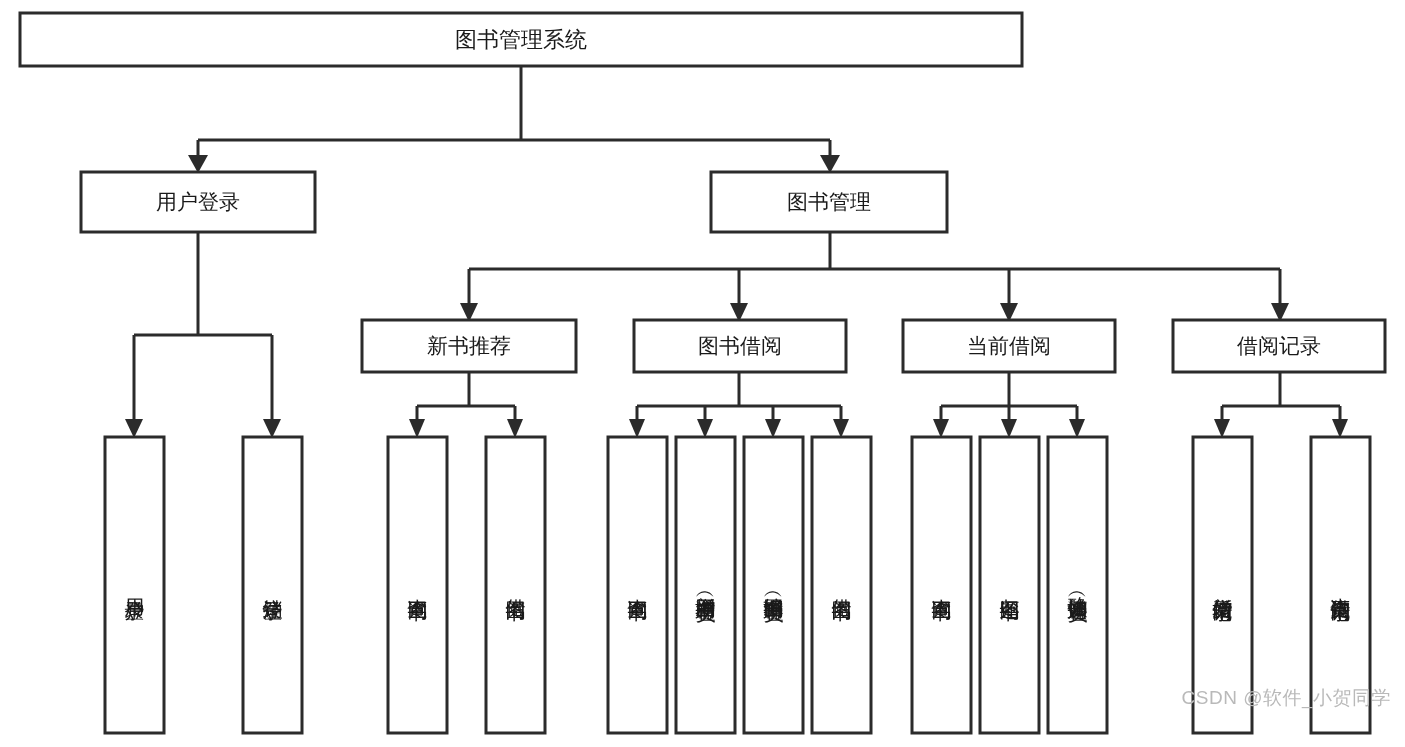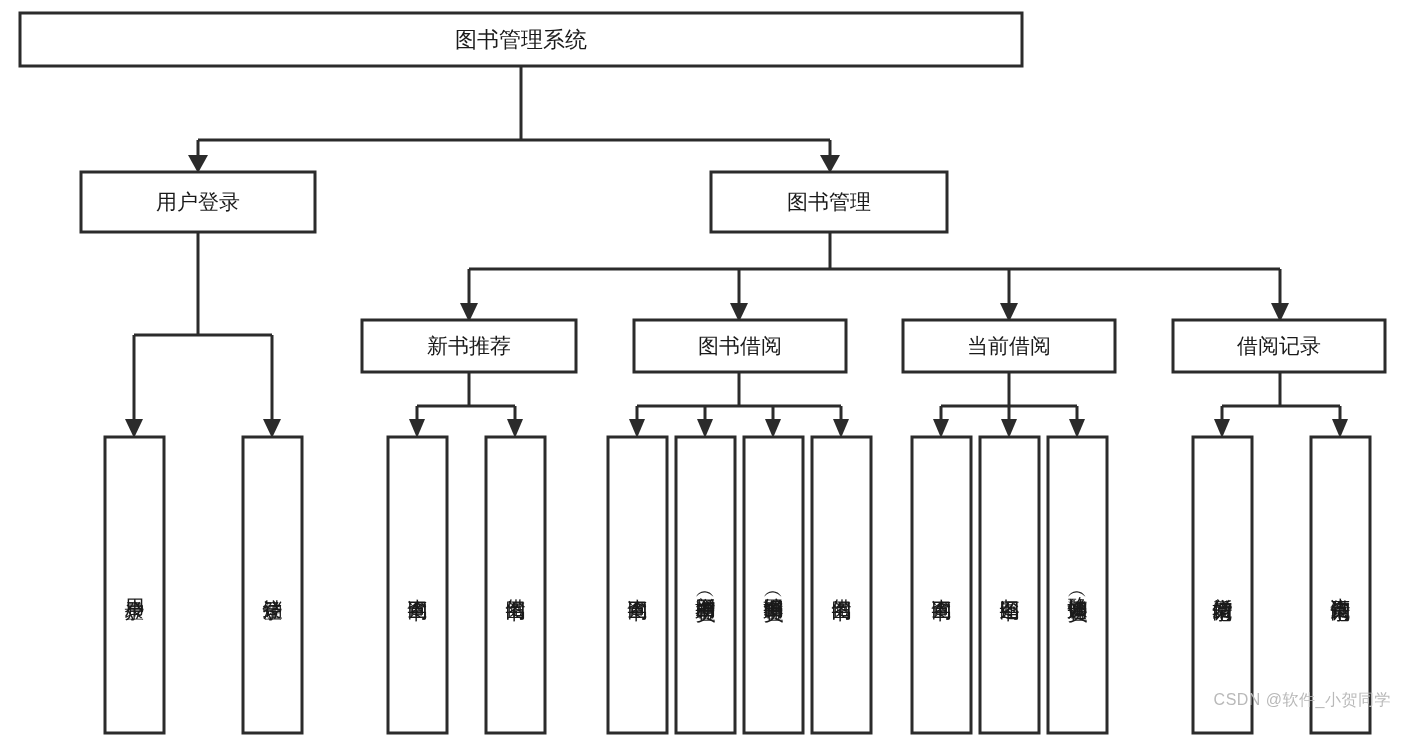--- a/index.html
+++ b/index.html
@@ -70,21 +70,21 @@
     letter-spacing: 1px;
     color: #1a1a1a;
     white-space: nowrap;
     pointer-events: none;
   }
   .watermark {
     position: absolute;
     right: 14px;
     bottom: 6px;
     font-family: "Liberation Sans", "DejaVu Sans", sans-serif;
-    font-size: 16px;
+    font-size: 19px;
     color: #b9b9b9;
     letter-spacing: 0.5px;
     white-space: nowrap;
   }
 </style>
 </head>
 <body>
 
 <div id="diagram-root">
 

